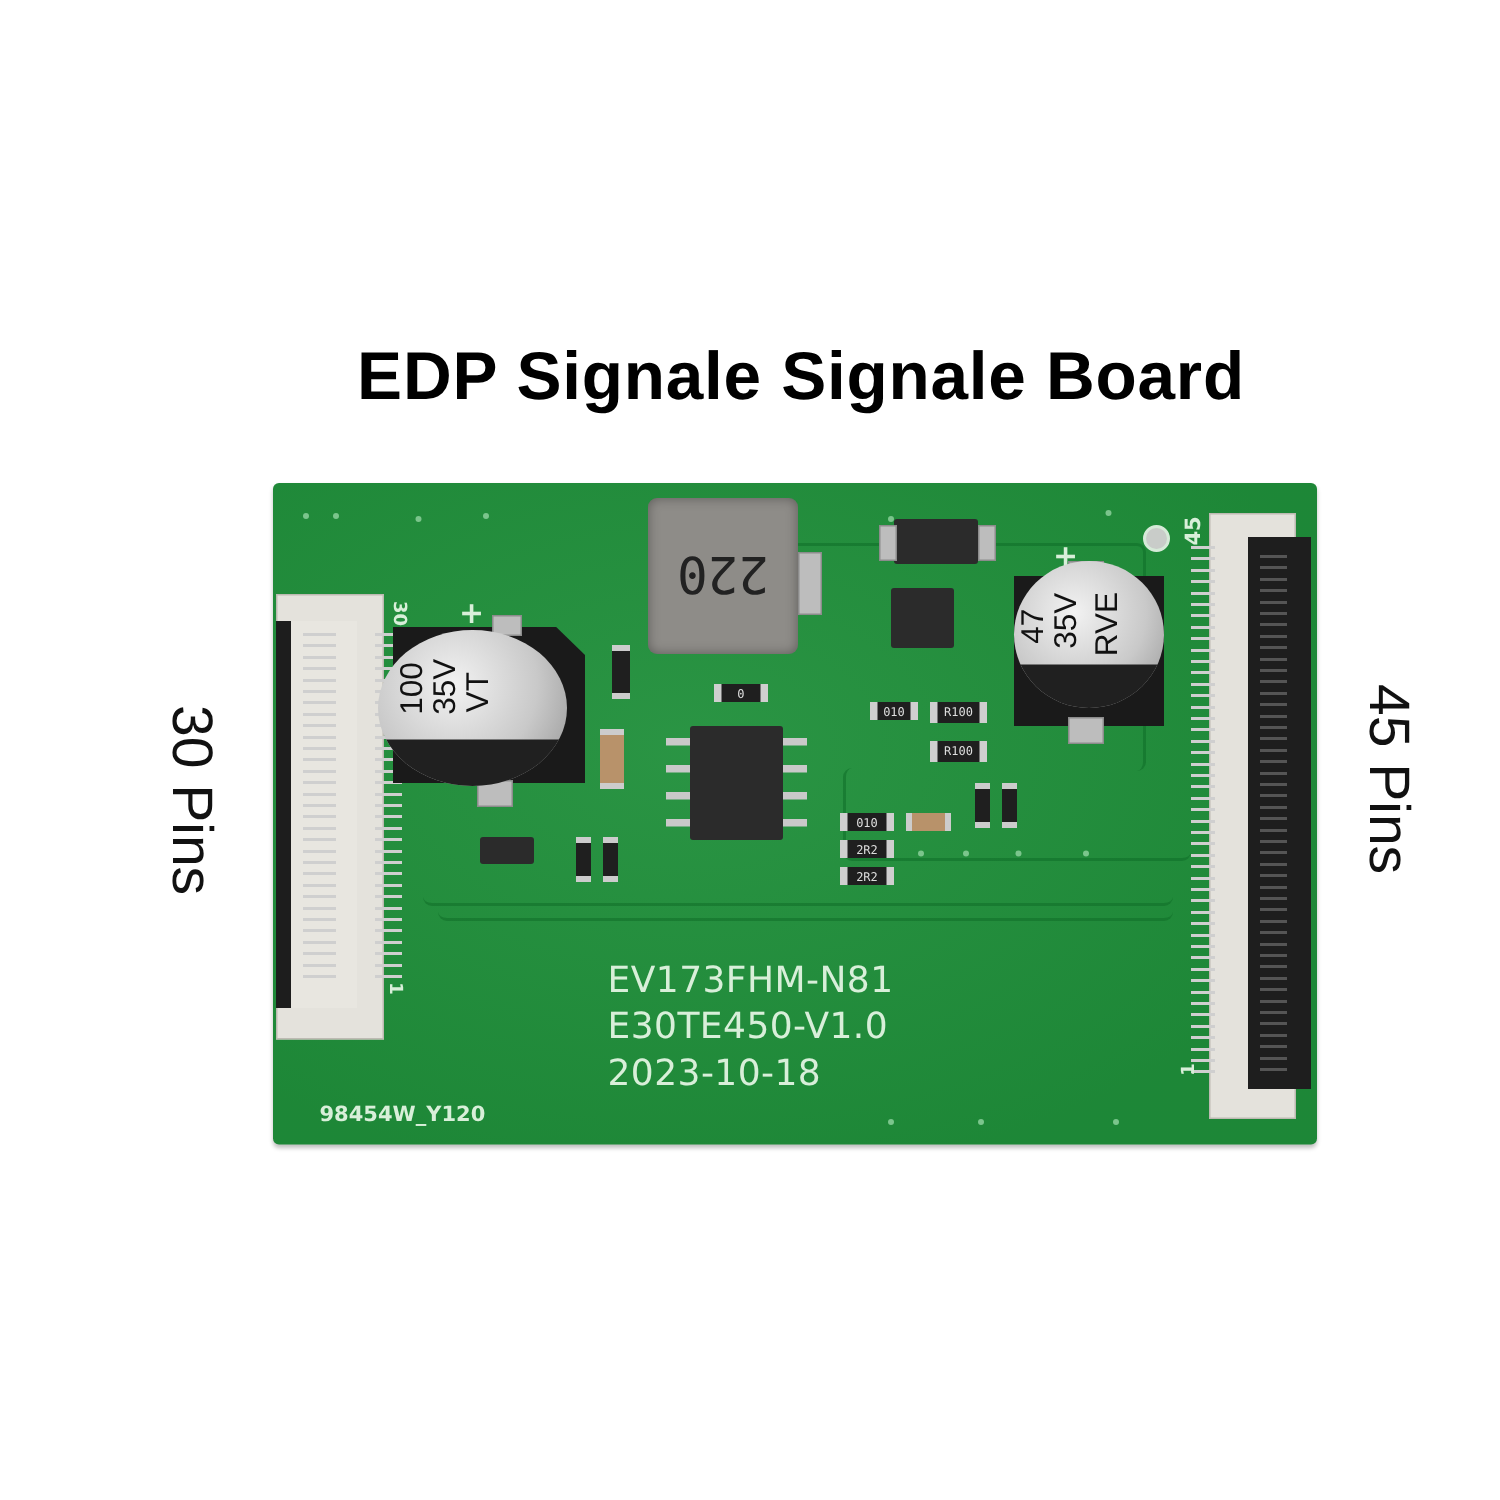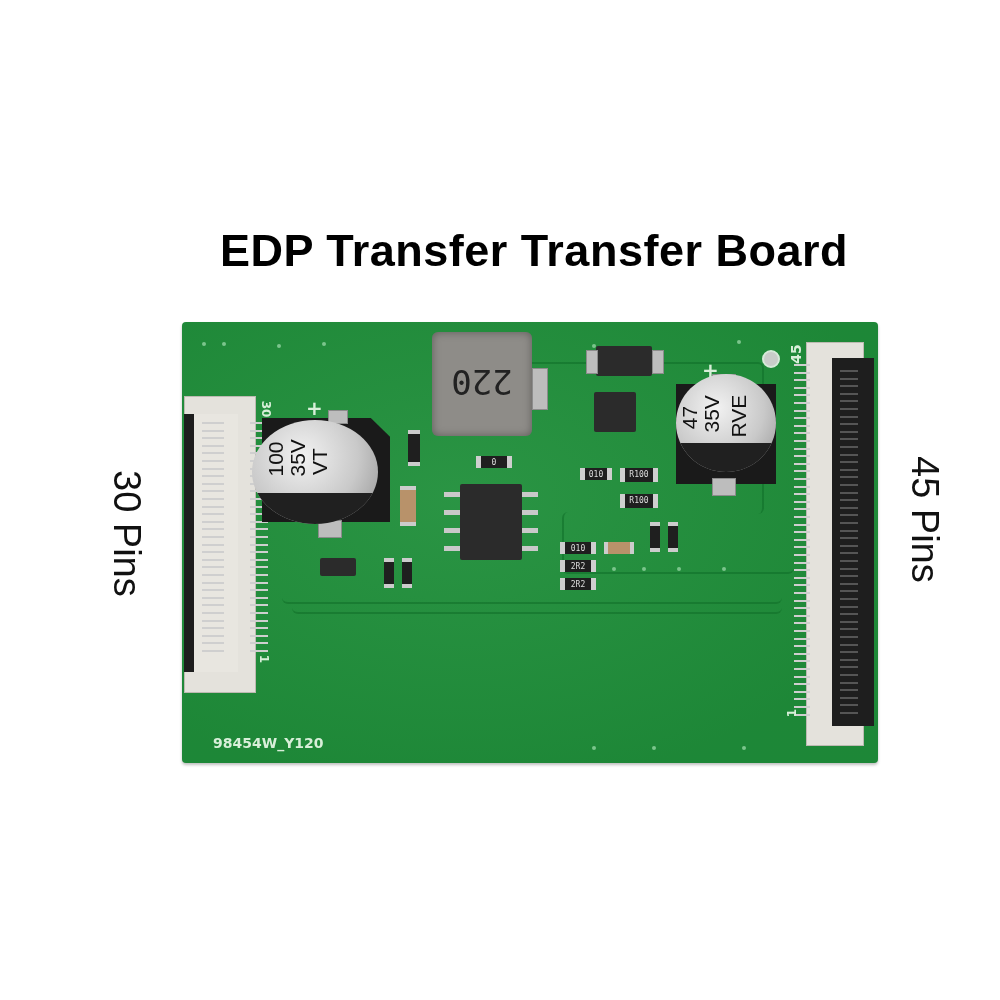--- a/index.html
+++ b/index.html
@@ -54,21 +54,21 @@
   .chip { position:absolute; background:#2b2b2b; border-radius:2px; }
   .res { position:absolute; background:#1f1f1f; border-left:5px solid #cfcfcf; border-right:5px solid #cfcfcf;
          color:#ddd; font-family:"DejaVu Sans Mono", monospace; font-size:8px; text-align:center; line-height:14px; }
   .ceramic { position:absolute; background:#b8926a; border-left:4px solid #ccc; border-right:4px solid #ccc; }
   .leg { position:absolute; background:#c9c9c9; }
   .hole { position:absolute; width:14px; height:14px; border-radius:50%; background:#c9ccc9; border:2px solid #d6ead8; }
 </style>
 </head>
 <body>
 
-<div class="abs title">EDP Transfer Transfer Board</div>
+<div class="abs title">EDP Signale Signale Board</div>
 
 <div class="abs side-label lbl-left">30 Pins</div>
 <div class="abs side-label lbl-right">45 Pins</div>
 
 <div class="abs pcb">
 
   <div class="trace" style="left:100px; top:250px; width:500px; height:30px; border-top:none; border-left:none; border-right:none;"></div>
   <div class="trace" style="left:110px; top:262px; width:490px; height:28px; border-top:none; border-left:none; border-right:none;"></div>
   <div class="trace" style="left:330px; top:40px; width:250px; height:150px; border-bottom:none; border-left:none;"></div>
   <div class="trace" style="left:380px; top:190px; width:230px; height:60px; border-right:none; border-top:none;"></div>
@@ -159,14 +159,19 @@
   <div class="res" style="left:202px; top:236px; width:10px; height:22px; border:none; border-top:4px solid #ccc; border-bottom:4px solid #ccc;"></div>
   <div class="res" style="left:220px; top:236px; width:10px; height:22px; border:none; border-top:4px solid #ccc; border-bottom:4px solid #ccc;"></div>
   <div class="res" style="left:468px; top:200px; width:10px; height:22px; border:none; border-top:4px solid #ccc; border-bottom:4px solid #ccc;"></div>
   <div class="res" style="left:486px; top:200px; width:10px; height:22px; border:none; border-top:4px solid #ccc; border-bottom:4px solid #ccc;"></div>
 
   <div class="ceramic" style="left:218px; top:164px; width:16px; height:32px; border:none; border-top:4px solid #ccc; border-bottom:4px solid #ccc;"></div>
   <div class="ceramic" style="left:422px; top:220px; width:22px; height:12px;"></div>
 
   <div class="chip" style="left:138px; top:236px; width:36px; height:18px;"></div>
 
+  <div class="silk silk-main">
+    <div>EV173FHM-N81</div>
+    <div>E30TE450-V1.0</div>
+    <div>2023-10-18</div>
+  </div>
   <div class="silk silk-small">98454W_Y120</div>
 </div>
 
 </body></html>

